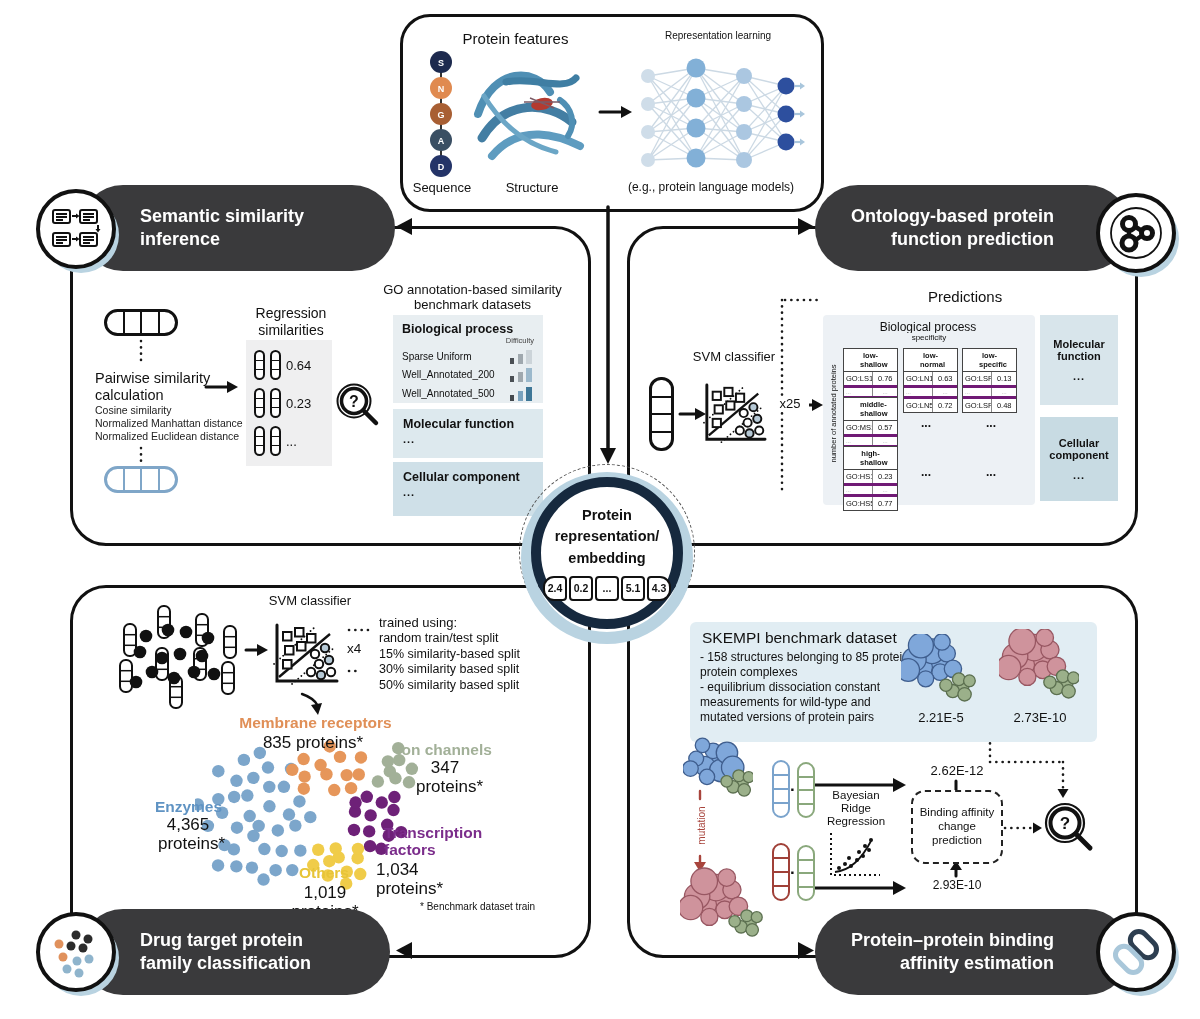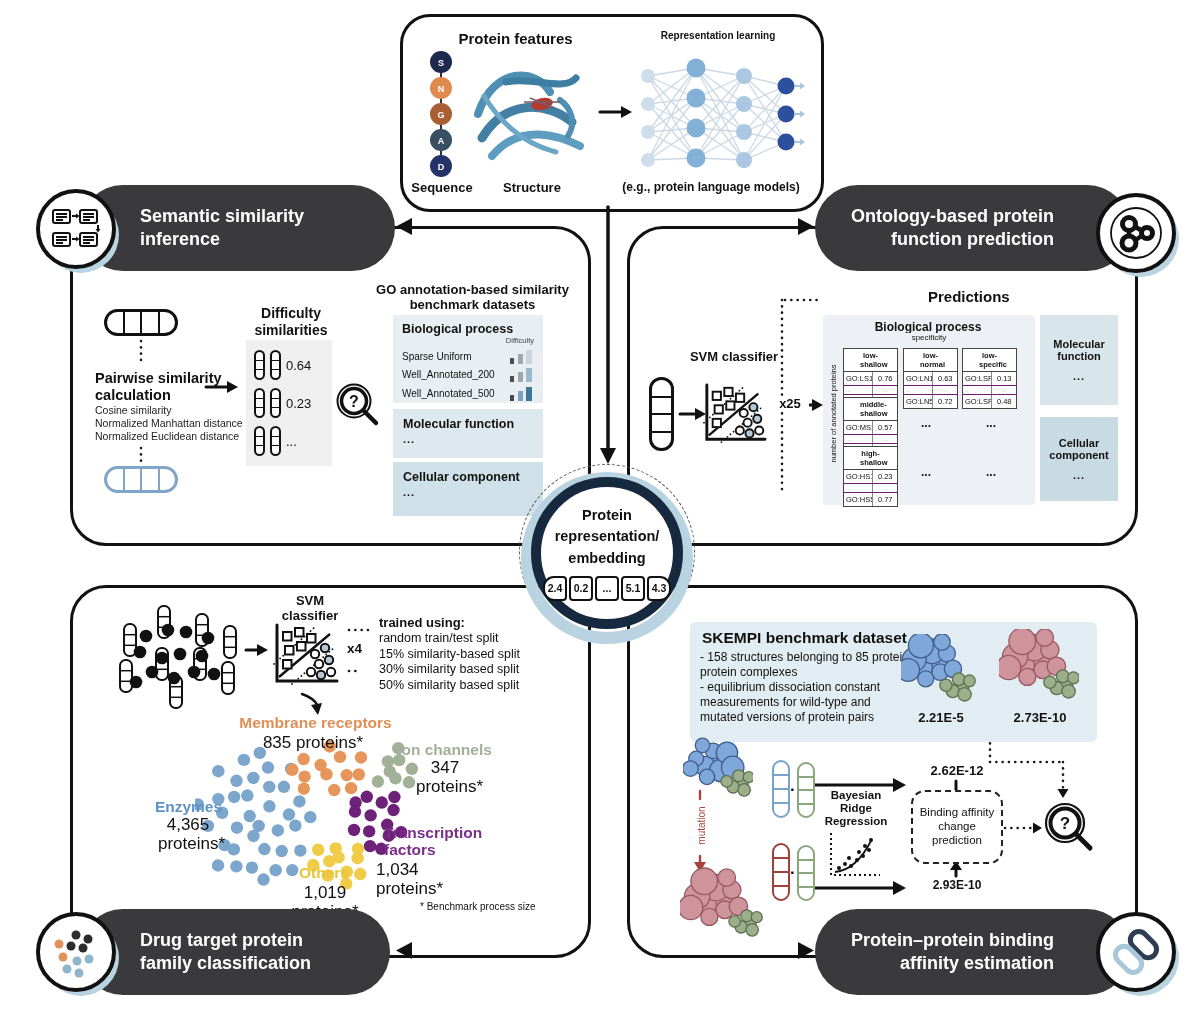--- a/index.html
+++ b/index.html
@@ -1,19 +1,19 @@
 <!DOCTYPE html>
 <html><head>
 <meta charset="utf-8">
 <style>
   html,body{margin:0;padding:0;background:#fff}
   #canvas{position:relative;width:1200px;height:1019px;background:#fff;overflow:hidden;
           font-family:"Liberation Sans",sans-serif;color:#111}
   .abs{position:absolute}
-  .b{font-weight:bold}
+  .b{font-weight:normal}
   .ctr{text-align:center}
   
   .qbox{position:absolute;border:3.5px solid #111;border-radius:36px;z-index:1;background:transparent}
   .topbox{position:absolute;left:400px;top:14px;width:418px;height:192px;background:#fff;
           border:3.5px solid #111;border-radius:30px;z-index:2}
   
   .hdr{position:absolute;height:86px;background:#3a3a3c;border-radius:44px;color:#fff;
        display:flex;align-items:center;z-index:5;font-weight:bold;font-size:18px;line-height:1.3}
   .hdr.left{justify-content:flex-start;text-align:left;padding-left:60px;padding-right:42px}
   .hdr.right{justify-content:flex-end;text-align:right;padding-right:76px;padding-left:30px}
@@ -58,21 +58,21 @@
   .cc1{left:393px;top:462px;width:150px;height:54px;background:#cfe0e8;padding:8px 10px}
   .mf2{left:1040px;top:315px;width:78px;height:90px;background:#d8e5eb;display:flex;flex-direction:column;align-items:center;justify-content:center;gap:6px;text-align:center}
   .cc2{left:1040px;top:417px;width:78px;height:84px;background:#c8dbe3;display:flex;flex-direction:column;align-items:center;justify-content:center;gap:6px;text-align:center}
   .gobox .t{font-weight:bold;font-size:12.5px}
   .mf2 .t,.cc2 .t{font-size:11px}
   .ell{font-weight:bold;letter-spacing:1px;font-size:11px;margin-top:2px}
   
   .predbox{position:absolute;left:823px;top:315px;width:212px;height:190px;background:#edf1f5;border-radius:4px;z-index:3}
   .mini{position:absolute;width:55px;background:#fff;border:1.5px solid #444;font-size:7.5px;z-index:4;box-sizing:border-box}
   .mini-title{border-bottom:1px solid #444;text-align:center;font-weight:bold;padding:2px 16px}
-  .mini-row{display:flex;border-bottom:1px solid #701a75}
+  .mini-row{display:flex;border-bottom:3px solid #701a75}
   .mini-row:last-child{border-bottom:none}
   .mini-row span{padding:2px 2px;white-space:nowrap;overflow:hidden}
   .mini-row span:first-child{flex:1.25;border-right:1px solid #888}
   .mini-row span:last-child{flex:1;text-align:center}
   .mini-row.mid span{font-size:6px;color:#999;padding:1px 2px}
   .mini-ell{position:absolute;font-weight:bold;font-size:12px;z-index:4}
   
   .fam-name{position:absolute;font-weight:bold;font-size:15.5px;z-index:4;line-height:1.1}
   .fam-count{position:absolute;font-size:17px;z-index:4;line-height:1.1}
   .c-mem{color:#e08f57}.c-ion{color:#a2b098}.c-enz{color:#5f93c3}.c-tf{color:#7b2d8b}.c-oth{color:#e7c437}
@@ -345,21 +345,21 @@
     <div>Normalized Manhattan distance</div>
     <div>Normalized Euclidean distance</div>
   </div>
   <div class="abs hpill blue z4" style="left:104px;top:466px;width:74px;height:27px">
       <i></i>
       <i></i>
       <i></i>
       <i></i>
     </div>
 
-  <div class="abs b ctr z4" style="left:246px;top:305px;width:90px;font-size:14px;line-height:1.2">Difficulty similarities</div>
+  <div class="abs b ctr z4" style="left:246px;top:305px;width:90px;font-size:14px;line-height:1.2">Regression similarities</div>
   <div class="graybox">
     <div class="simrow">
       <span class="minipill">
           <i></i>
           <i></i>
           <i></i>
         </span>
         <span class="minipill">
           <i></i>
           <i></i>
@@ -737,21 +737,21 @@
   <div class="fam-name c-mem ctr" style="left:238px;top:714px;width:155px">Membrane receptors</div>
   <div class="fam-count ctr" style="left:258px;top:734px;width:110px">835 proteins*</div>
   <div class="fam-name c-ion ctr" style="left:392px;top:741px;width:105px">Ion channels</div>
   <div class="fam-count ctr" style="left:416px;top:759px;width:58px">347 proteins*</div>
   <div class="fam-name c-enz ctr" style="left:146px;top:798px;width:85px">Enzymes</div>
   <div class="fam-count ctr" style="left:158px;top:816px;width:60px">4,365 proteins*</div>
   <div class="fam-name c-tf" style="left:384px;top:824px;width:110px">Transcription factors</div>
   <div class="fam-count" style="left:376px;top:861px;width:100px">1,034 proteins*</div>
   <div class="fam-name c-oth ctr" style="left:293px;top:864px;width:62px">Others</div>
   <div class="fam-count ctr" style="left:275px;top:884px;width:100px">1,019 proteins*</div>
-  <div class="abs z4" style="left:420px;top:901px;width:150px;font-size:10px;white-space:nowrap">* Benchmark process size</div>
+  <div class="abs z4" style="left:420px;top:901px;width:150px;font-size:10px;white-space:nowrap">* Benchmark dataset train</div>
 
   <div class="skempi"></div>
   <div class="abs b z4" style="left:702px;top:629px;width:240px;font-size:15.5px">SKEMPI benchmark dataset</div>
   <div class="abs z4" style="left:700px;top:650px;width:215px;font-size:12px;line-height:1.25">
     <div>- 158 structures belonging to 85 protein-protein complexes</div>
     <div>- equilibrium dissociation constant measurements for wild-type and mutated versions of protein pairs</div>
   </div>
   <svg class="abs z4" id="skb" style="left:901px;top:634px" width="76" height="70" viewBox="0 0 76 70">
       <circle cx="35.66431663213586" cy="28" r="10.962610460841463" fill="#7fa7da" stroke="#3f5e8e" stroke-width="1.3"></circle>
       <circle cx="22.765780730646206" cy="33.6453759114664" r="8.699132491573256" fill="#7fa7da" stroke="#3f5e8e" stroke-width="1.3"></circle>

